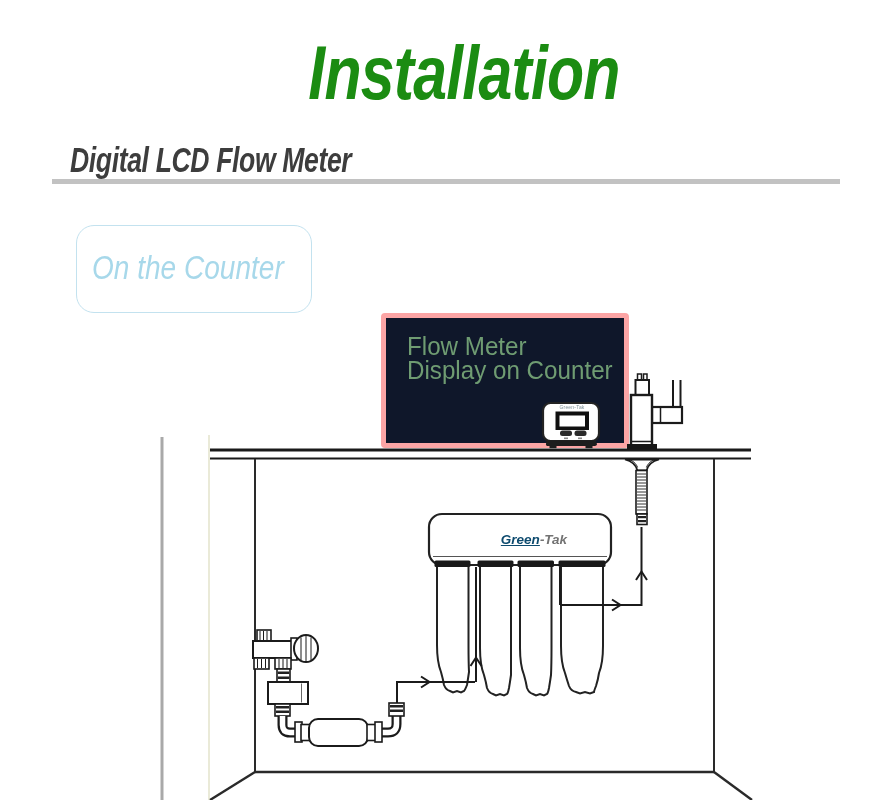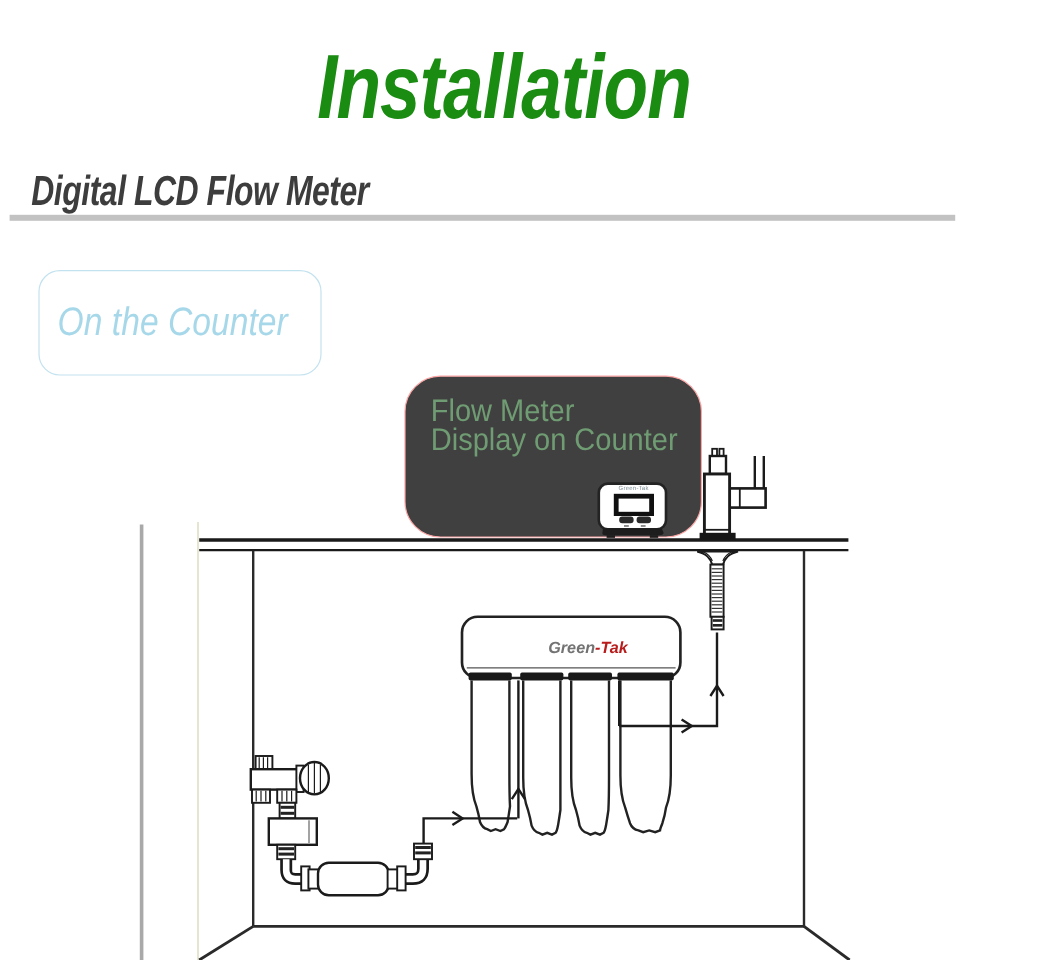--- a/index.html
+++ b/index.html
@@ -1,50 +1,50 @@
 <!DOCTYPE html>
 <html><head>
 <meta charset="utf-8">
 <style>
   html,body{margin:0;padding:0;background:#ffffff;}
   #page{position:relative;width:796px;height:800px;background:#ffffff;overflow:hidden;
-        font-family:"Liberation Sans",sans-serif;}
+        font-family:"Liberation Sans",sans-serif;margin-left:44px;}
 
   .title{position:absolute;top:34px;left:0;width:880px;text-align:center;
          font-style:italic;font-weight:700;font-size:76px;line-height:78px;
          color:#1b8c12;letter-spacing:-1px;
          transform:translateX(-20px) scaleX(0.80);}
 
   .subtitle{position:absolute;top:139px;left:26px;white-space:nowrap;
             font-style:italic;font-weight:700;font-size:35px;line-height:42px;
             color:#3d3d3d;letter-spacing:-0.5px;
             transform:scaleX(0.76);transform-origin:left center;}
 
   .rule{position:absolute;top:179px;left:8px;width:824px;height:4.5px;background:#c2c2c2;}
 
   .on-counter-box{position:absolute;left:32px;top:225px;width:234px;height:86px;
                   border:1.5px solid #c3e2ef;border-radius:18px;background:#ffffff;}
   .on-counter-text{position:absolute;left:15px;top:0;line-height:84px;white-space:nowrap;
                    font-style:italic;font-size:33px;color:#a7d8ea;
                    transform:scaleX(0.85);transform-origin:left center;}
 
   .callout-box{position:absolute;left:337px;top:313px;width:248px;height:135px;
-               border:1px solid #fca5a5;border-radius:30px;background:#404040;
+               border:5px solid #fca5a5;border-radius:4px;background:#0f172a;
                box-sizing:border-box;}
   .callout-text{position:absolute;left:21px;top:16px;white-space:nowrap;
                 font-size:26px;line-height:24px;color:#6f9c72;
                 transform:scaleX(0.93);transform-origin:left top;}
 
   .diagram-svg{position:absolute;left:0;top:0;width:880px;height:800px;z-index:5;}
 
   .brand-label{position:absolute;left:435px;top:532px;width:110px;text-align:center;
                font-size:13.5px;font-weight:700;font-style:italic;letter-spacing:0;
                z-index:6;white-space:nowrap;}
-  .brand-green{color:#737373;}
-  .brand-blue{color:#b91c1c;font-style:italic;}
+  .brand-green{color:#0c4a6e;text-decoration:underline;}
+  .brand-blue{color:#737373;font-style:italic;}
 
   .device-label{position:absolute;left:503px;top:404px;width:50px;text-align:center;
                 font-size:5px;color:#7d8f96;z-index:7;letter-spacing:0.2px;}
 </style>
 </head>
 <body>
 
 <div id="page">
 
   <div class="title">Installation</div>

